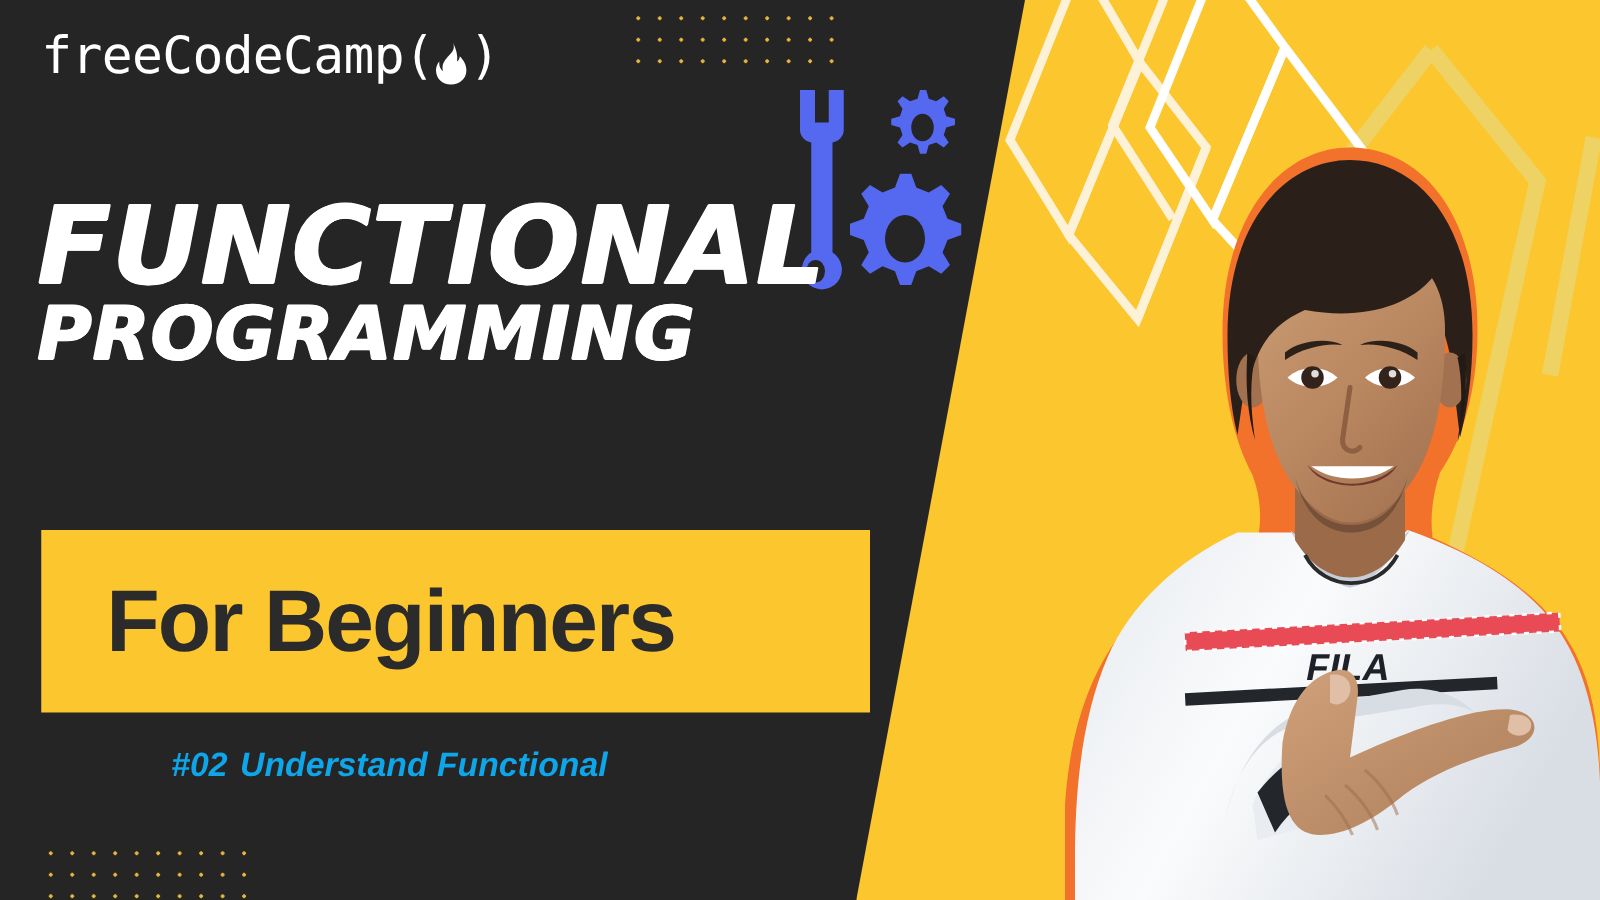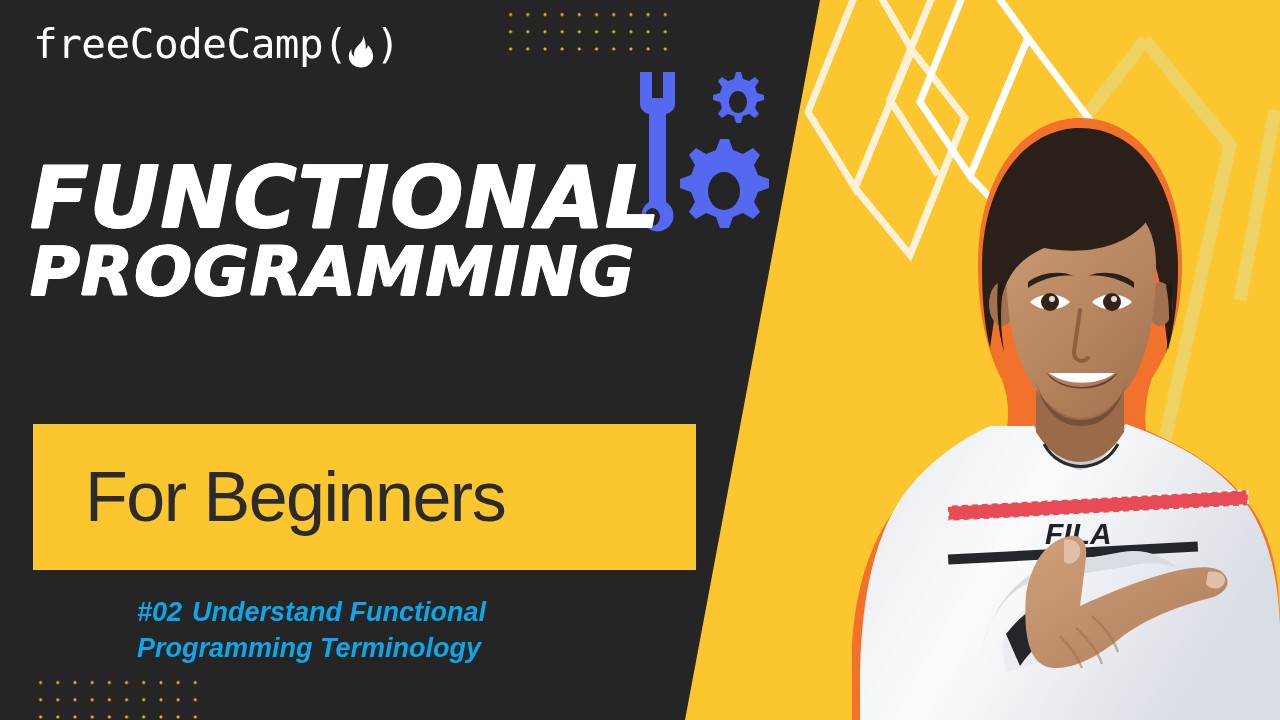--- a/index.html
+++ b/index.html
@@ -61,32 +61,32 @@
     color:#FFFFFF;
     font-family:"DejaVu Sans", sans-serif;
     font-weight:bold;
     text-transform:uppercase;
     line-height:0.93;
     letter-spacing:1px;
     -webkit-text-stroke:1px #fff;
     text-shadow: 1px 0 0 #fff, -1px 0 0 #fff, 0 1px 0 #fff;
   }
   #title-1 { font-size:86px; }
-  #title-2 { font-size:68px; margin-top:2px; }
+  #title-2 { font-size:59px; margin-top:2px; }
 
   
   .banner {
     position:absolute; left:33px; top:424px;
     width:663px; height:146px;
     background:#FCC62E;
     display:flex; align-items:center;
   }
   .banner-text {
     margin-left:52px;
-    font-size:70px; font-weight:normal;
+    font-size:70px; font-weight:bold;
     color:#2B2B2B;
     letter-spacing:-1.5px;
     font-family:"Liberation Sans", sans-serif;
   }
 
   
   .subtitle {
     position:absolute; left:137px; top:595px;
     width:540px;
     color:#0ea5e9;
@@ -165,21 +165,20 @@
     <div class="title-line" id="title-1">Functional</div>
     <div class="title-line" id="title-2">Programming</div>
   </div>
 
   <div class="banner">
     <span class="banner-text">For Beginners</span>
   </div>
 
   <div class="subtitle">
     <span class="num">#02</span><span>Understand Functional</span><br>
-    <span>Programming Terminology</span>
   </div>
 
   <svg class="person" viewBox="0 0 450 624">
     <defs>
       <clipPath id="bodyclip">
           <rect x="0" y="0" width="450" height="624"></rect>
         </clipPath>
       <linearGradient id="shirtg" x1="0" y1="0" x2="1" y2="0.4">
         <stop offset="0" stop-color="#E6EAEF"></stop>
         <stop offset="0.45" stop-color="#FAFBFC"></stop>

